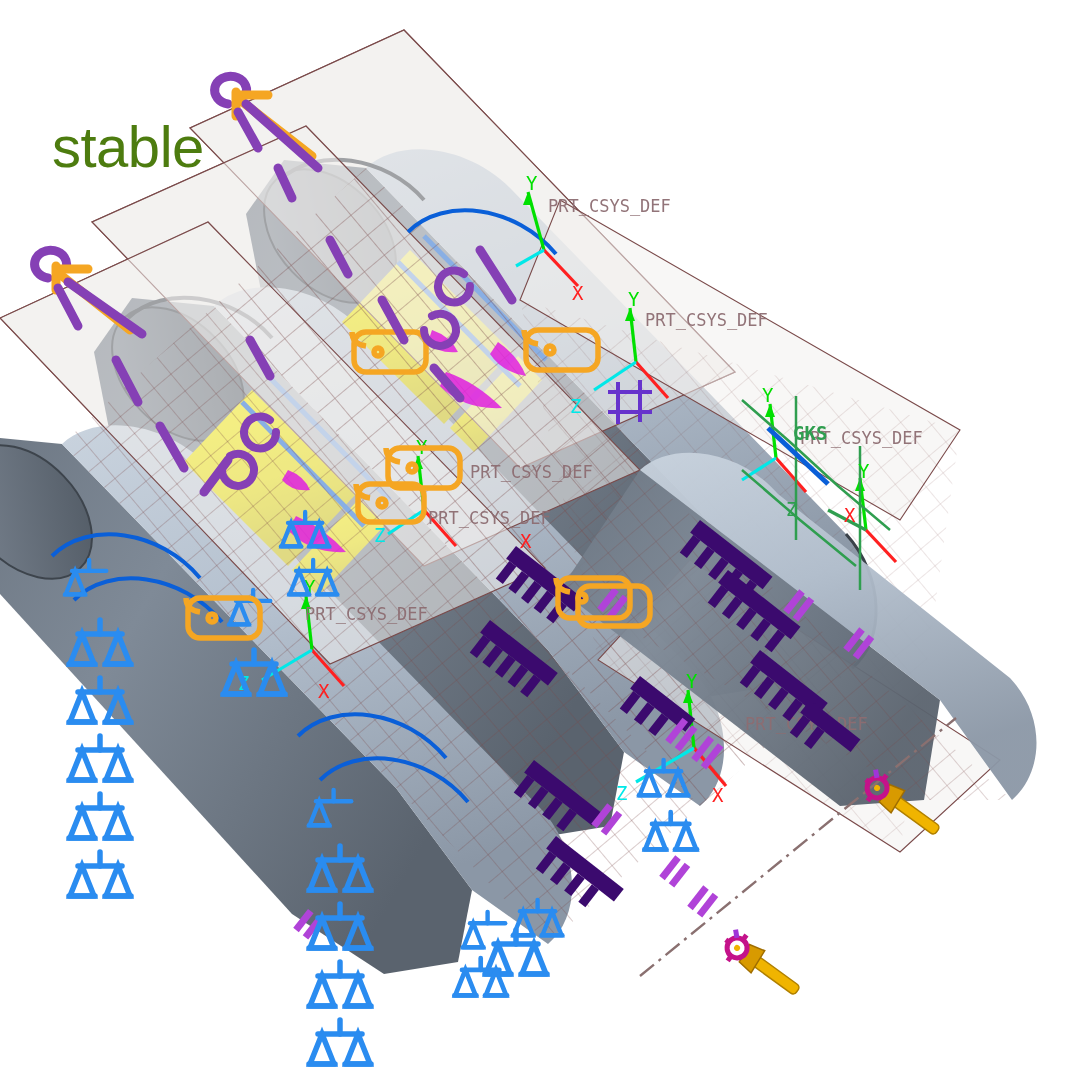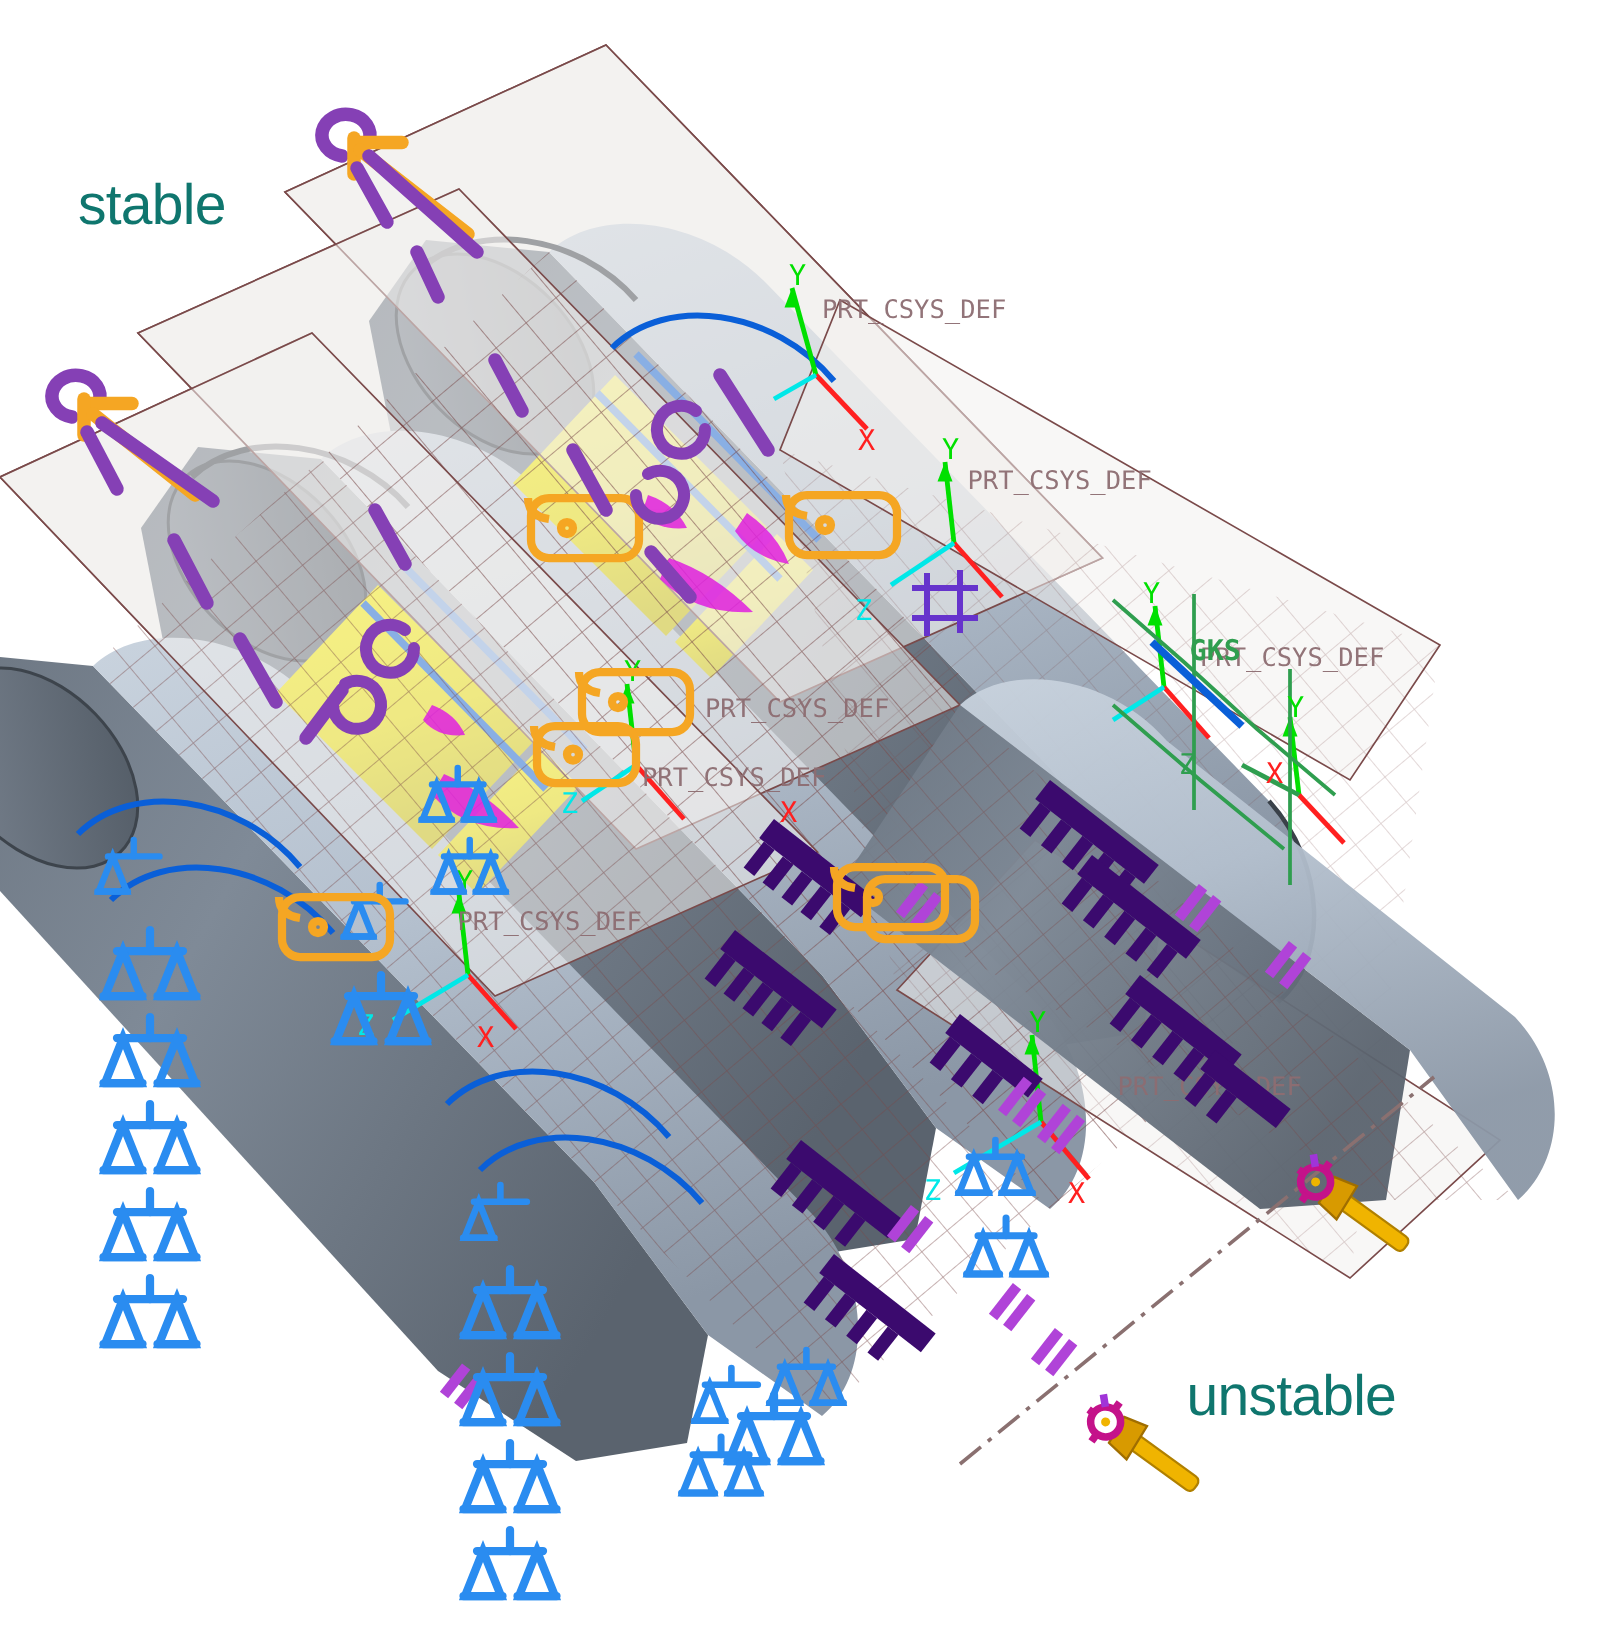--- a/index.html
+++ b/index.html
@@ -1,21 +1,21 @@
 <!DOCTYPE html>
 <html><head>
 <meta charset="utf-8">
 <title>CAD Model Annotation View</title>
 <style>
   html,body{margin:0;padding:0;background:#ffffff;}
   body{font-family:"Liberation Sans",sans-serif;}
   #stage{position:relative;width:1074px;height:1086px;background:#ffffff;overflow:hidden;}
   #stage svg.layer{position:absolute;left:0;top:0;width:1074px;height:1086px;}
-  .anno-text{position:absolute;color:#0f766e;font-family:"Liberation Sans",sans-serif;
-             font-size:38px;line-height:1;white-space:nowrap;letter-spacing:-0.5px;}
+  .anno-text{position:absolute;color:#4d7c0f;font-family:"Liberation Sans",sans-serif;
+             font-size:58px;line-height:1;white-space:nowrap;letter-spacing:-0.5px;}
   #label-stable{left:52px;top:118px;}
   #label-unstable{left:791px;top:912px;}
 </style>
 </head>
 <body>
 
 <div id="stage">
 
   <svg class="layer" viewBox="0 0 1074 1086">
     <defs>
@@ -616,15 +616,14 @@
     <g stroke="#8540b5" stroke-width="9" fill="none" stroke-linecap="round">
       <path d="M116,360 L138,402"></path>
       <path d="M160,426 L184,468"></path>
       <path d="M204,492 L228,460"></path>
       <path d="M250,340 L270,376"></path>
     </g>
   </svg>
 
   <div class="anno-text" id="label-stable">stable</div>
 
-  <div class="anno-text" id="label-unstable">unstable</div>
 
 </div>
 
 </body></html>

